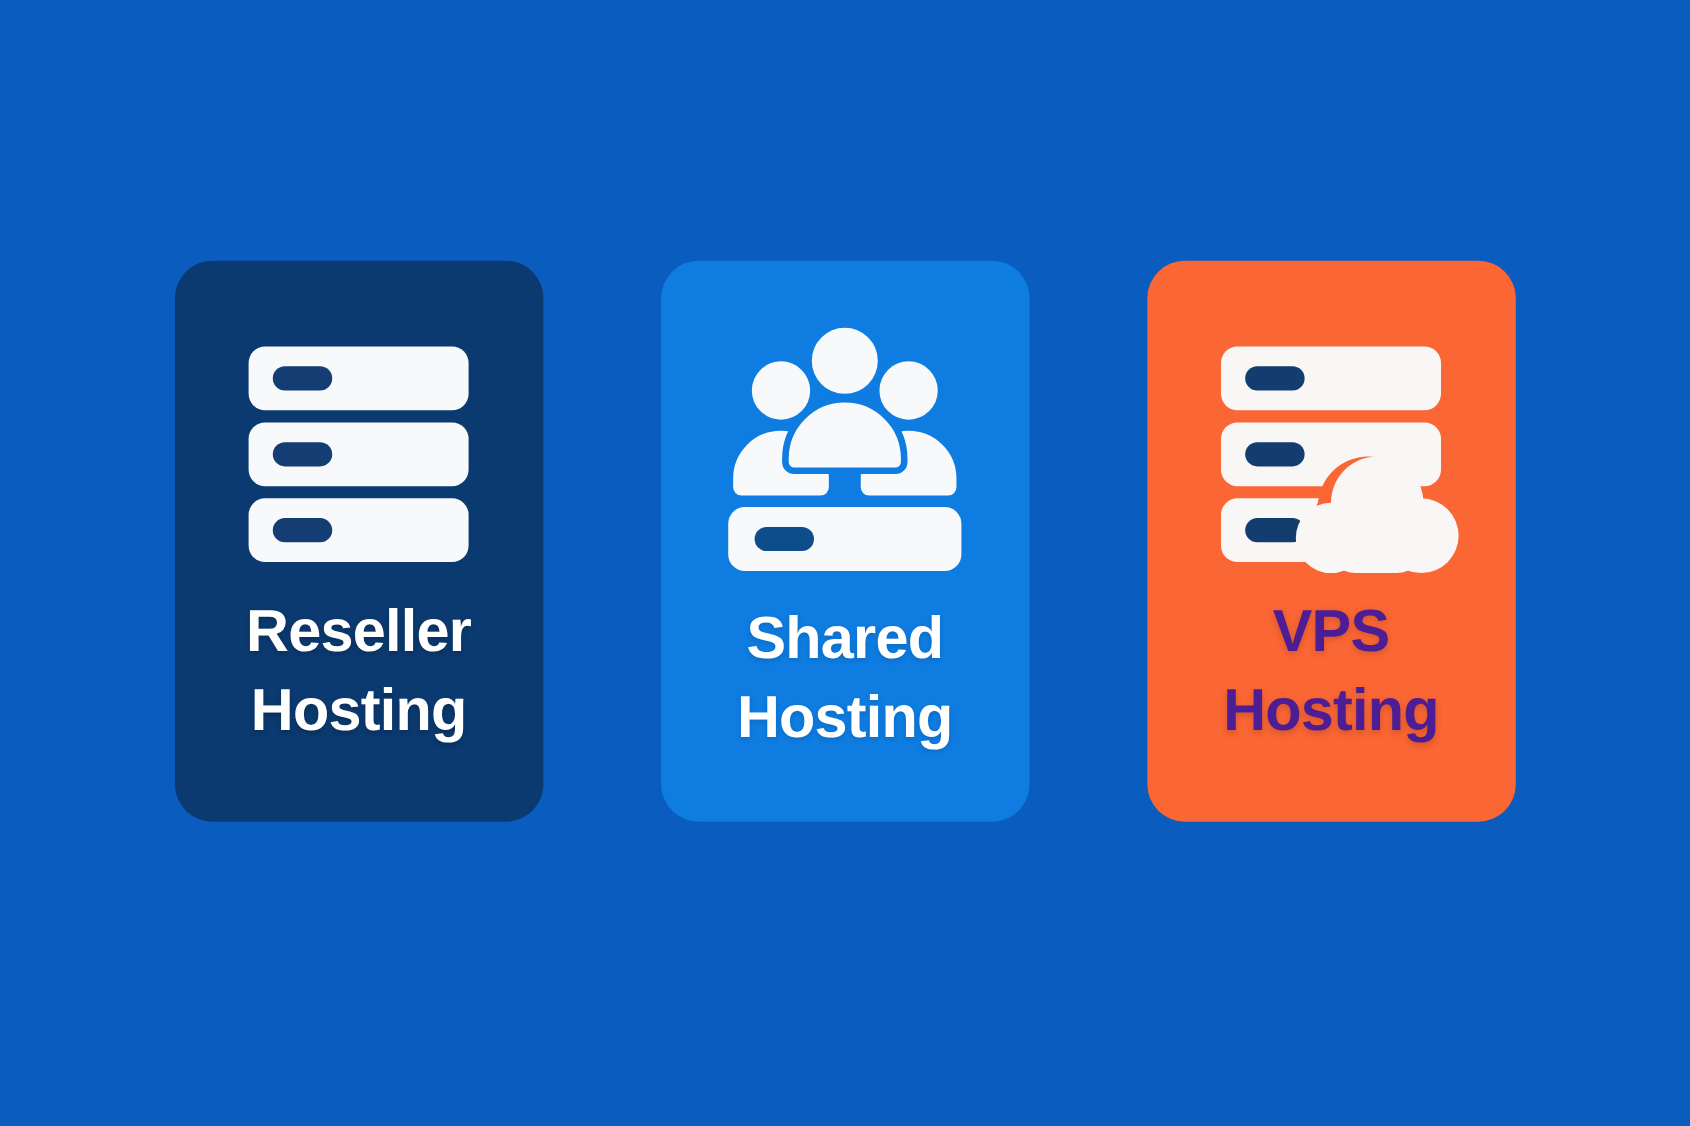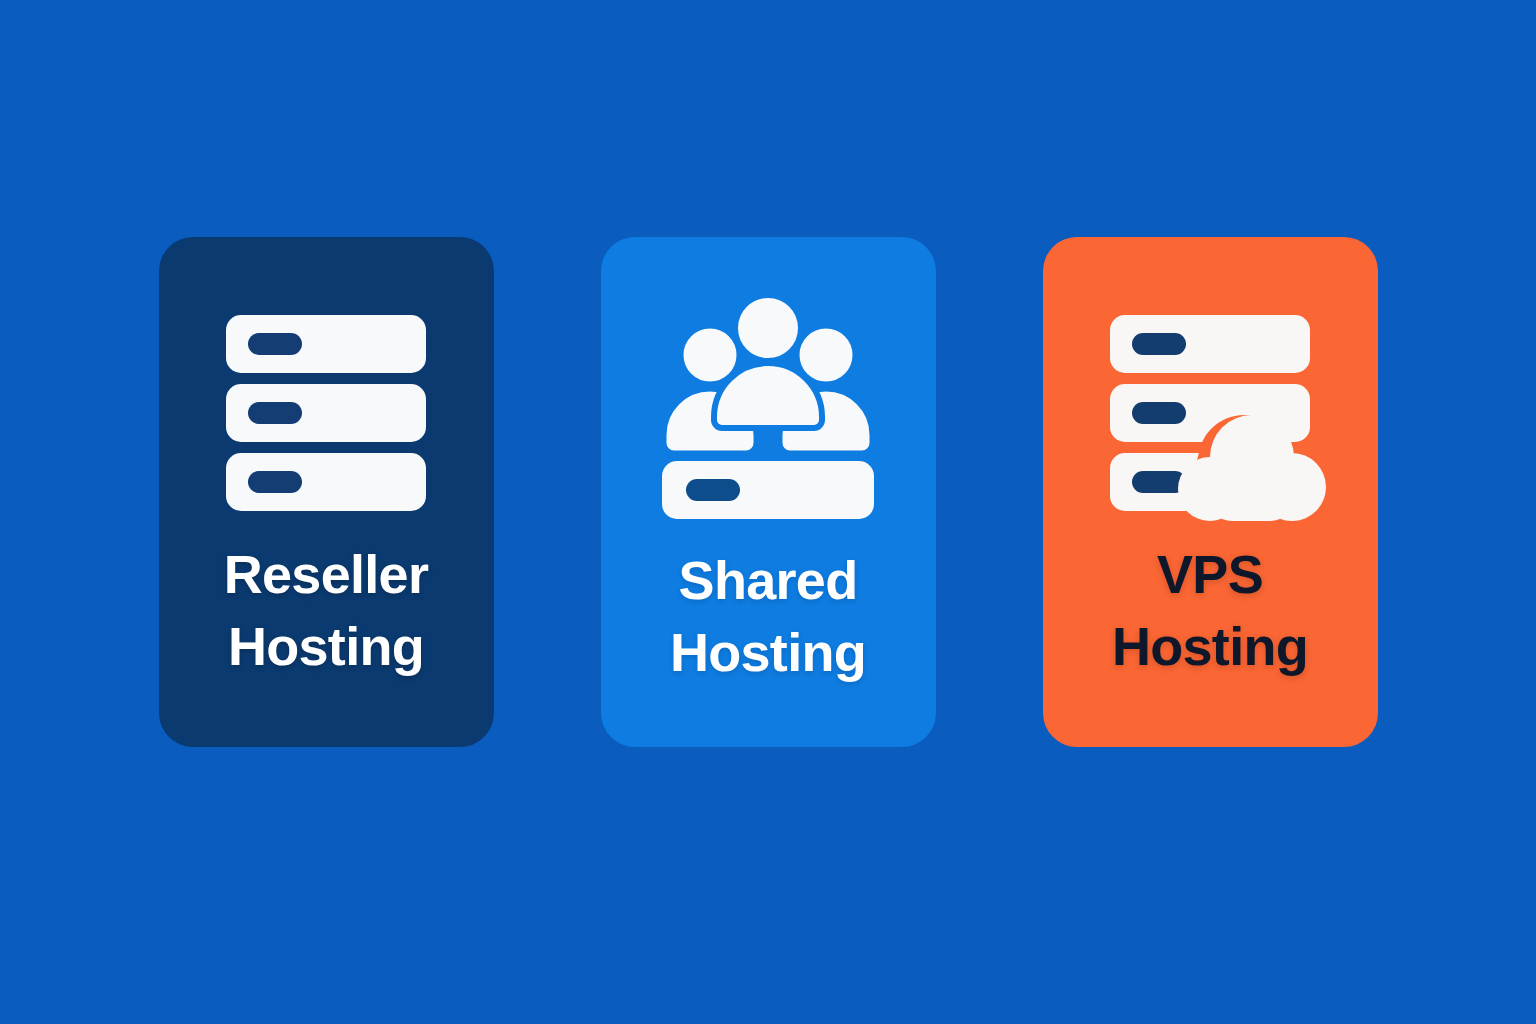--- a/index.html
+++ b/index.html
@@ -74,21 +74,21 @@
     text-align: center;
     font-weight: 700;
     font-size: 54px;
     line-height: 1.33;
     letter-spacing: -0.7px;
     color: #ffffff;
     text-shadow: 0 2px 5px rgba(0,0,0,0.22);
     white-space: pre-line;
   }
   .card.vps .label {
-    color: #0f172a;
+    color: #4c1d95;
     text-shadow: 0 2px 6px rgba(120,40,10,0.28);
   }
   .card.shared .label {
     text-shadow: 0 2px 5px rgba(0,40,90,0.20);
     margin-top: 16px;
   }
 </style>
 </head>
 <body>
 

